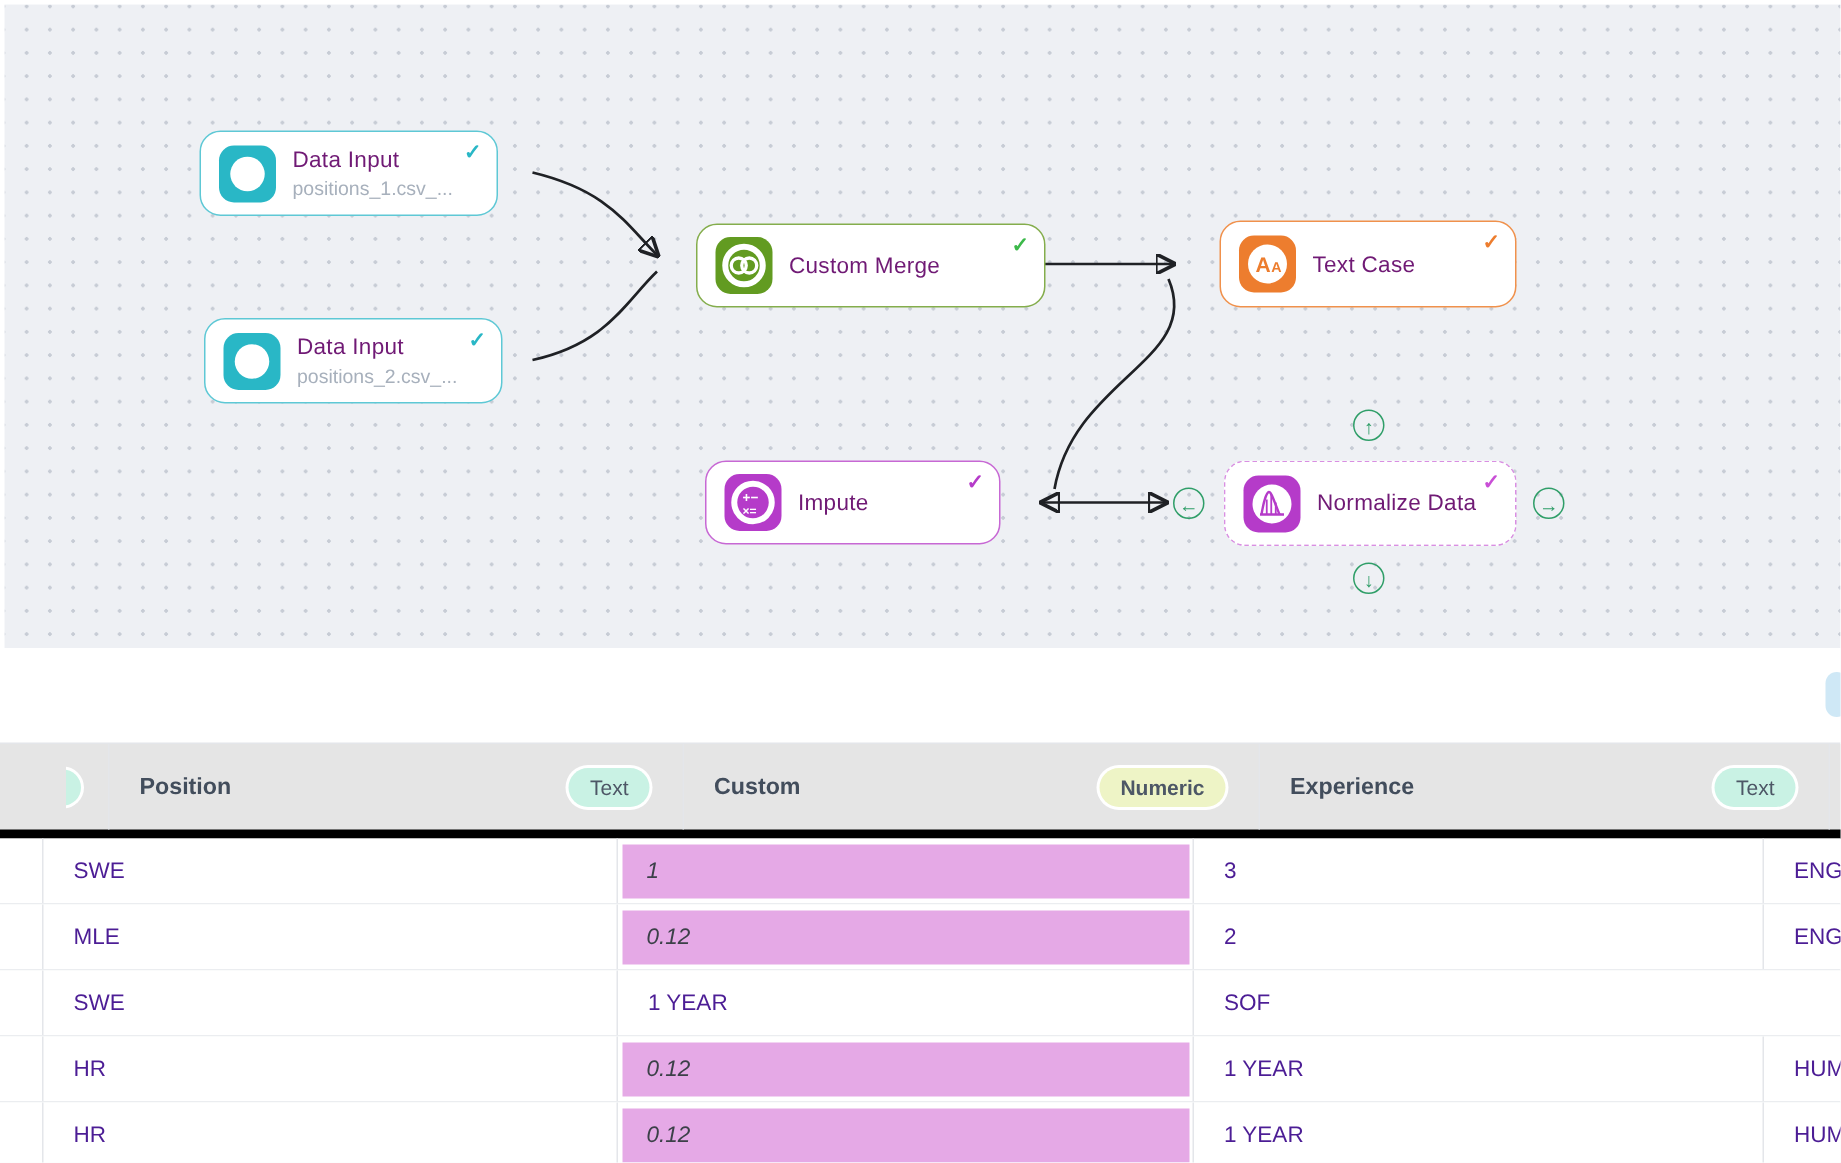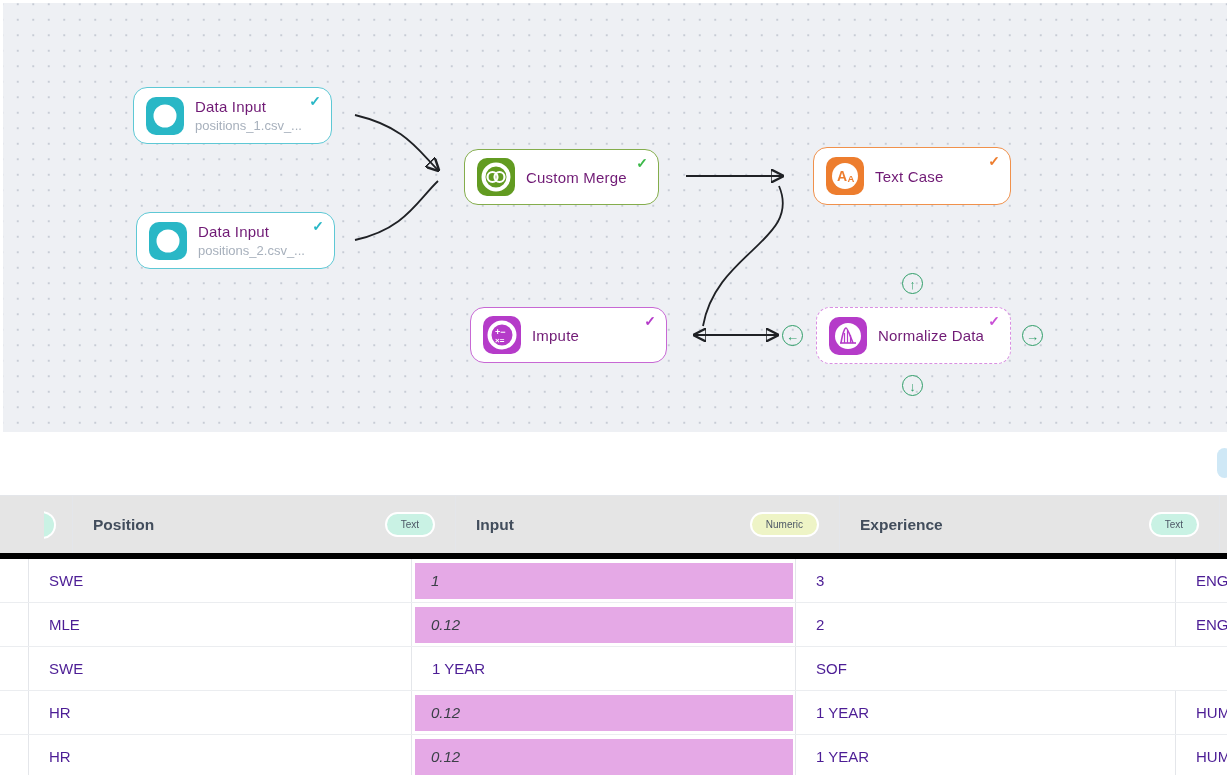--- a/index.html
+++ b/index.html
@@ -31,24 +31,24 @@
   .trow{display:grid;grid-template-columns:28px 383px 384px 380px 152px;width:1227px;}
   .thead{height:57px;background:#e5e5e5;border-bottom:6px solid #000000;padding-left:44px;}
   .tdata{height:43px;background:#fff;border-bottom:1px solid #ebedf0;}
   .tdata:last-child{border-bottom:none;}
   .cell{display:flex;align-items:center;box-sizing:border-box;overflow:hidden;
     white-space:nowrap;border-left:1px solid #e4e6ea;}
   .cell:first-child{border-left:none;position:relative;}
   .hcell{justify-content:space-between;padding:0 22px 0 20px;font-size:15.5px;
     font-weight:700;color:#424d5c;}
   .dcell{padding:0 0 0 20px;font-size:15px;color:#4c1d95;}
-  .badge{font-size:10px;font-weight:400;color:#4d5766;padding:5px 14px;border-radius:14px;
+  .badge{font-size:14px;font-weight:400;color:#4d5766;padding:5px 14px;border-radius:14px;
     box-shadow:0 0 0 2px #ffffff;}
   .badge-text{background:#c9f2e4;}
-  .badge-numeric{background:#eef4c6;}
+  .badge-numeric{background:#eef4c6;font-weight:bold;}
   .half-badge{position:absolute;left:-14px;top:17px;width:24px;height:24px;border-radius:50%;
     background:#c9f2e4;box-shadow:0 0 0 2px #fff;}
   .salary-cell{padding:0;align-items:stretch;}
   .pink{flex:1;margin:3.5px 2px 3.5px 3px;background:#e5a9e6;display:flex;align-items:center;
     padding-left:16px;font-size:15px;font-style:italic;color:#3b4048;}
   .footer-strip{width:1227px;height:6px;background:#fbfcfd;}
 </style>
 </head>
 <body>
 
@@ -86,21 +86,21 @@
           <circle cx="19" cy="19" r="11.5" fill="#ffffff"></circle>
         </svg>
     </div>
     <div>
       <div class="node-title">Data Input</div>
       <div class="node-sub">positions_2.csv_...</div>
     </div>
     <span class="node-check" style="color:#29b7c6;">✓</span>
   </div>
 
-  <div class="node" style="left:461px;top:146px;width:195px;height:56px;border-color:#84ad4c;">
+  <div class="node" style="left:461px;top:146px;width:233px;height:56px;border-color:#84ad4c;">
     <div class="node-icon" style="background:#629b21;">
       <svg width="38" height="38">
         <circle cx="19" cy="19" r="12.5" fill="none" stroke="#ffffff" stroke-width="4"></circle>
         <circle cx="15.5" cy="19" r="5" fill="none" stroke="#ffffff" stroke-width="2.2"></circle>
         <circle cx="22.5" cy="19" r="5" fill="none" stroke="#ffffff" stroke-width="2.2"></circle>
       </svg>
     </div>
     <div class="node-title">Custom Merge</div>
     <span class="node-check" style="color:#3cb94a;">✓</span>
   </div>
@@ -158,21 +158,21 @@
 
   <div class="trow thead">
     <div class="cell">
       <span class="half-badge"></span>
     </div>
     <div class="cell hcell">
       <span>Position</span>
       <span class="badge badge-text">Text</span>
     </div>
     <div class="cell hcell">
-      <span>Input</span>
+      <span>Custom</span>
       <span class="badge badge-numeric">Numeric</span>
     </div>
     <div class="cell hcell">
       <span>Experience</span>
       <span class="badge badge-text">Text</span>
     </div>
     <div class="cell hcell">
       <span>Dep</span>
     </div>
   </div>

